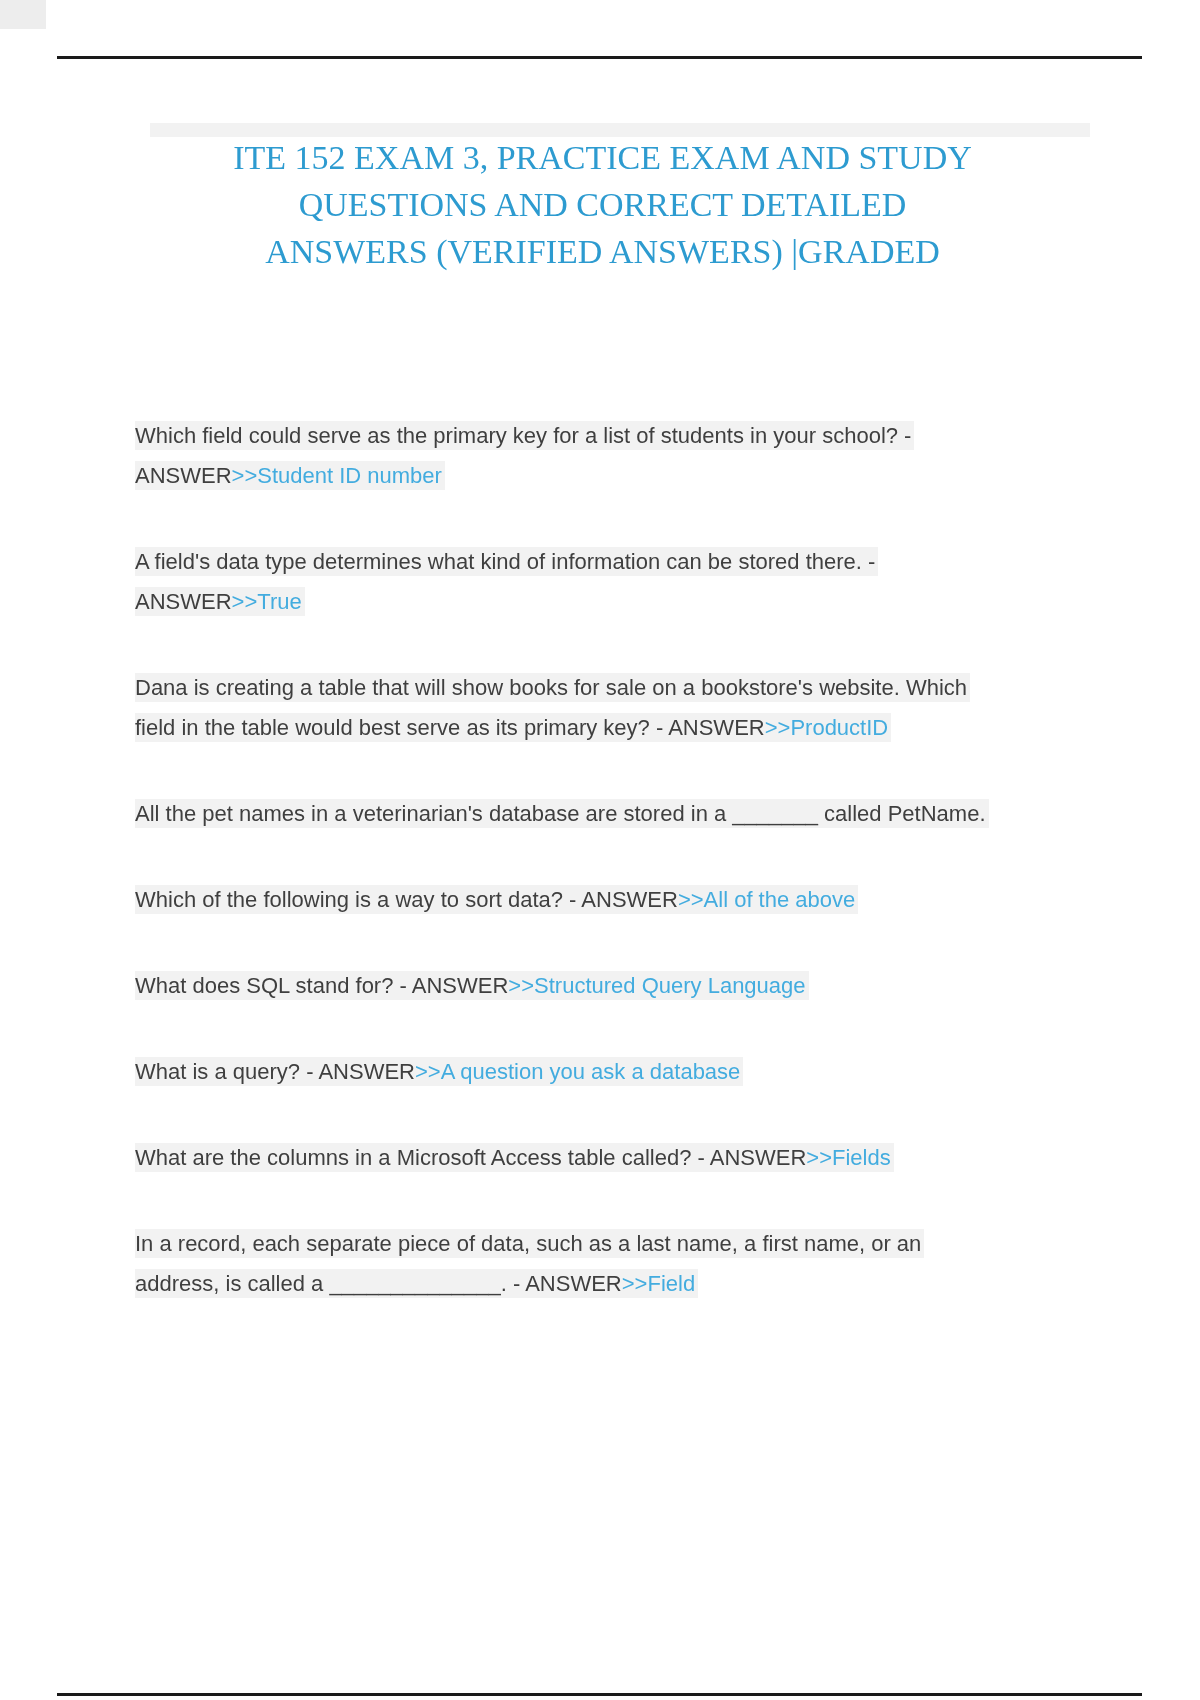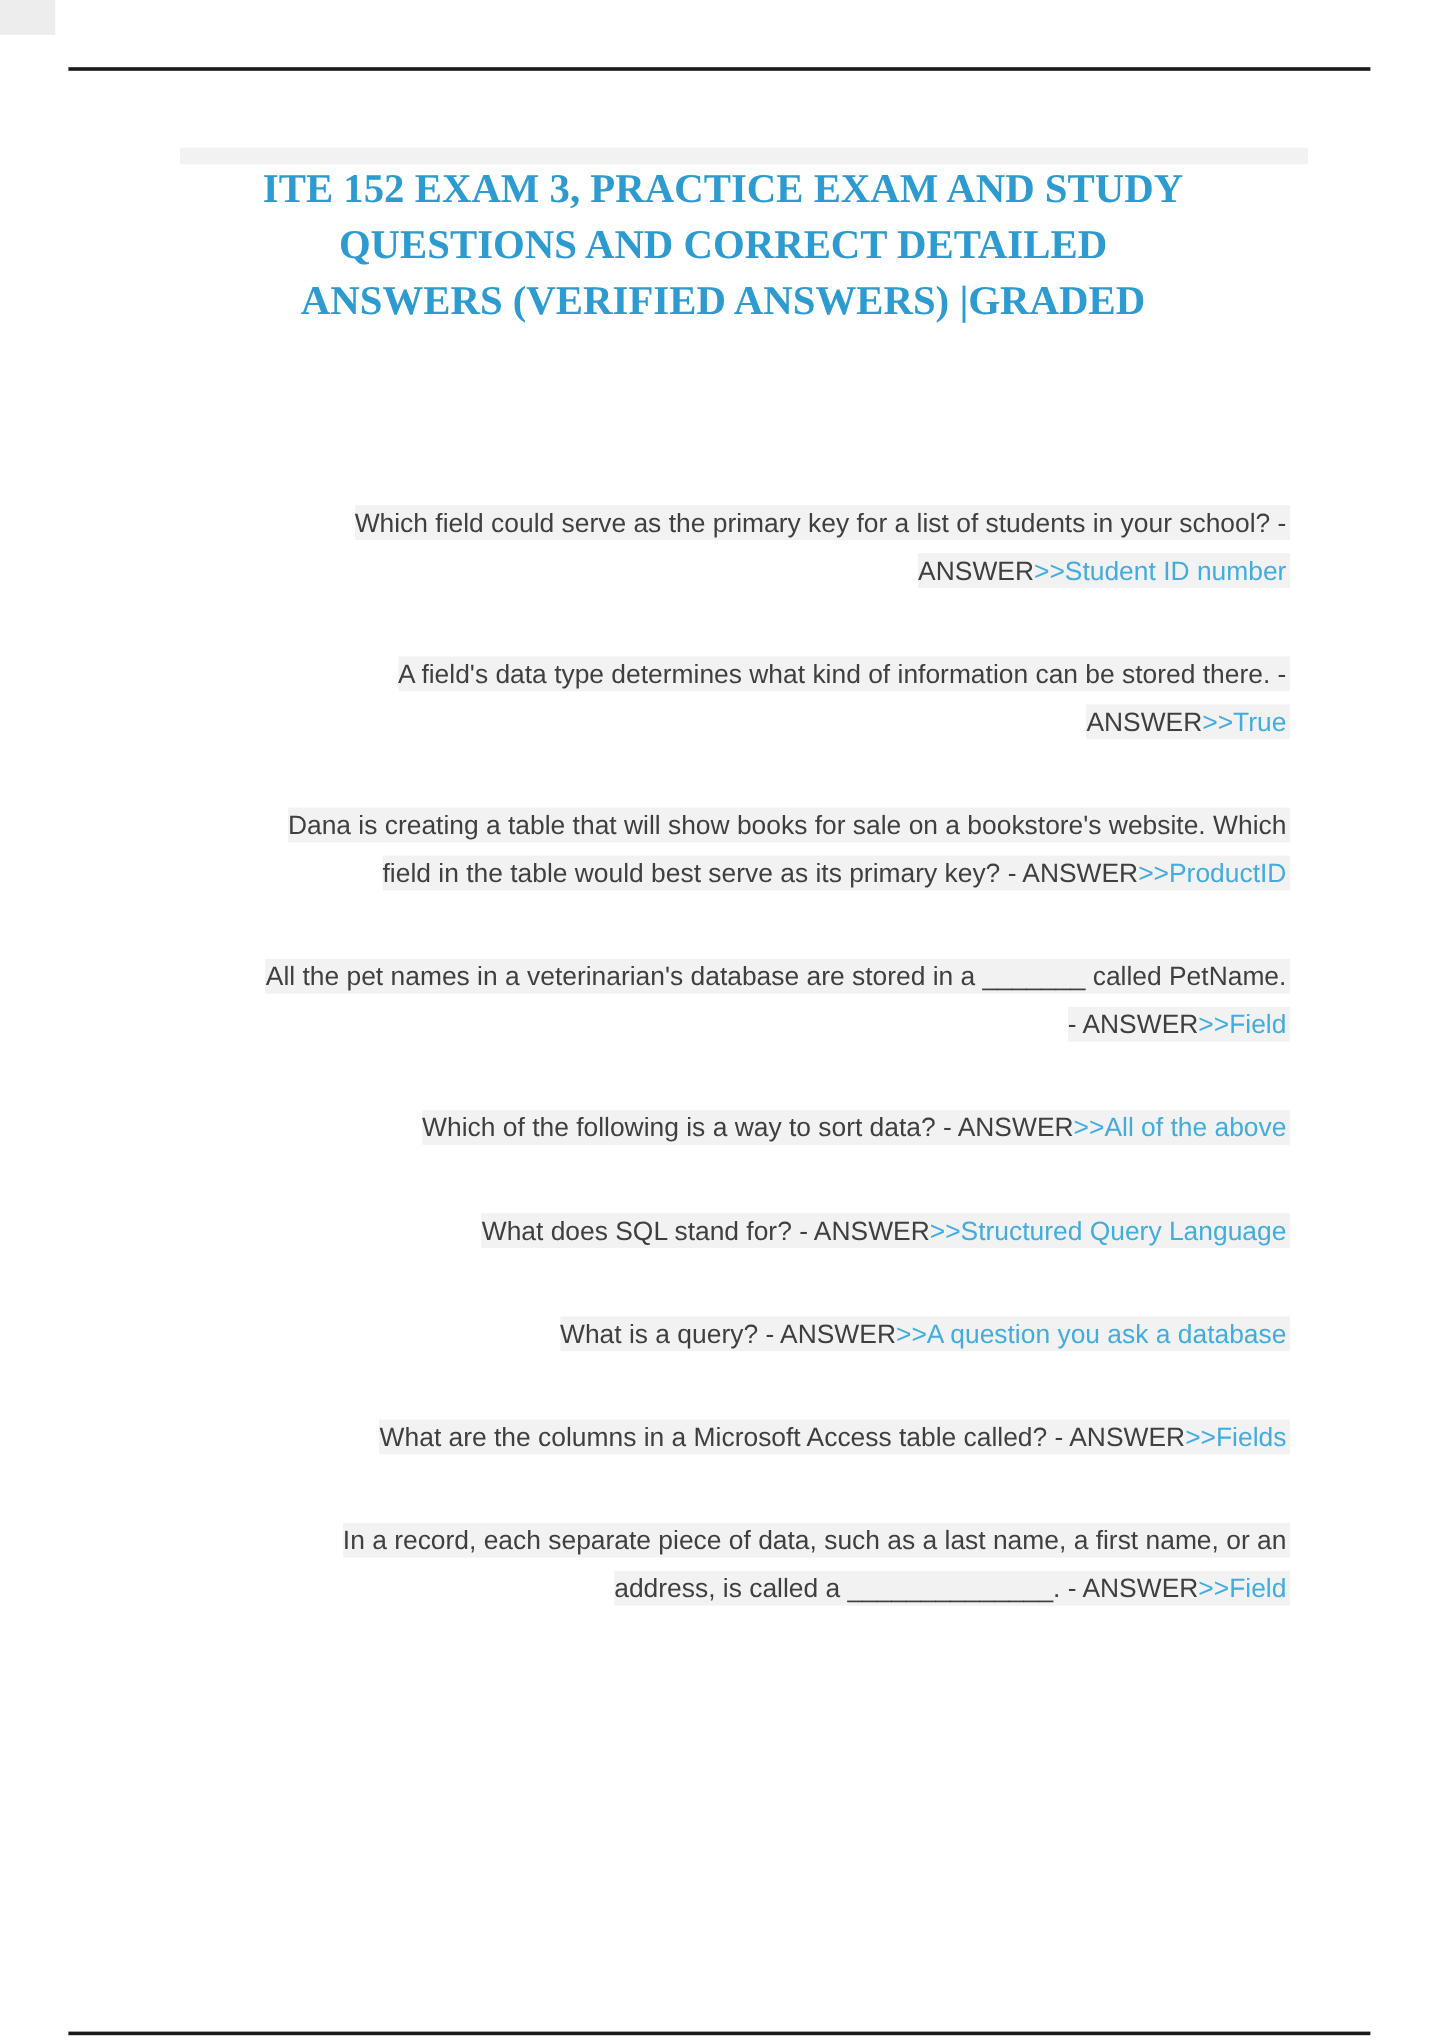--- a/index.html
+++ b/index.html
@@ -38,39 +38,38 @@
     height: 14px;
     background: var(--hl-color, #f2f2f2);
   }
   .doc-title {
     position: absolute;
     left: 135px;
     top: 134px;
     width: 935px;
     text-align: center;
     font-family: "Liberation Serif", serif;
-    font-weight: bold;
+    font-weight: normal;
     font-size: 34px;
     line-height: 47px;
     color: var(--title-color, #2d9bd0);
   }
   .qa-list {
     position: absolute;
     left: 135px;
     top: 416px;
     width: 940px;
   }
   .qa-block {
     margin: 0 0 46px 0;
   }
   .qa-line {
     font-size: 22px;
     line-height: 40px;
     white-space: nowrap;
-    text-align: right;
   }
   .qa-line .hl {
     background: var(--hl-color, #f2f2f2);
     padding: 2px 3px 2px 0;
   }
   .seg-q { color: var(--text-color, #3f3f3f); }
   .seg-a { color: var(--answer-color, #43acdf); }
 </style>
 </head>
 <body style="background: rgb(255, 255, 255);">
@@ -95,21 +94,20 @@
     <div class="qa-block">
       <div class="qa-line"><span class="hl"><span class="seg-q">A field's data type determines what kind of information can be stored there. -</span></span></div>
       <div class="qa-line"><span class="hl"><span class="seg-q">ANSWER</span><span class="seg-a">&gt;&gt;True</span></span></div>
     </div>
     <div class="qa-block">
       <div class="qa-line"><span class="hl"><span class="seg-q">Dana is creating a table that will show books for sale on a bookstore's website. Which</span></span></div>
       <div class="qa-line"><span class="hl"><span class="seg-q">field in the table would best serve as its primary key? - ANSWER</span><span class="seg-a">&gt;&gt;ProductID</span></span></div>
     </div>
     <div class="qa-block">
       <div class="qa-line"><span class="hl"><span class="seg-q">All the pet names in a veterinarian's database are stored in a _______ called PetName.</span></span></div>
-      <div class="qa-line"><span class="hl"><span class="seg-q">- ANSWER</span><span class="seg-a">&gt;&gt;Field</span></span></div>
     </div>
     <div class="qa-block">
       <div class="qa-line"><span class="hl"><span class="seg-q">Which of the following is a way to sort data? - ANSWER</span><span class="seg-a">&gt;&gt;All of the above</span></span></div>
     </div>
     <div class="qa-block">
       <div class="qa-line"><span class="hl"><span class="seg-q">What does SQL stand for? - ANSWER</span><span class="seg-a">&gt;&gt;Structured Query Language</span></span></div>
     </div>
     <div class="qa-block">
       <div class="qa-line"><span class="hl"><span class="seg-q">What is a query? - ANSWER</span><span class="seg-a">&gt;&gt;A question you ask a database</span></span></div>
     </div>

